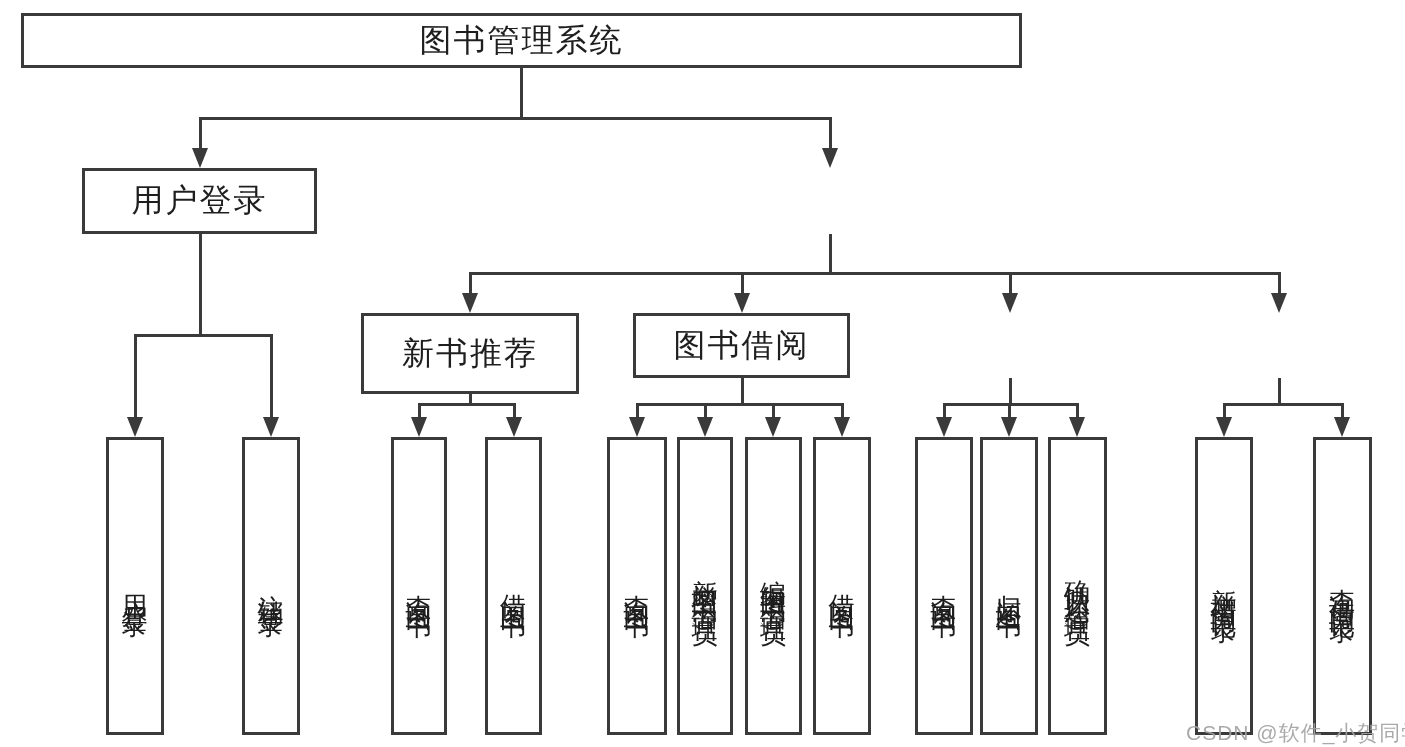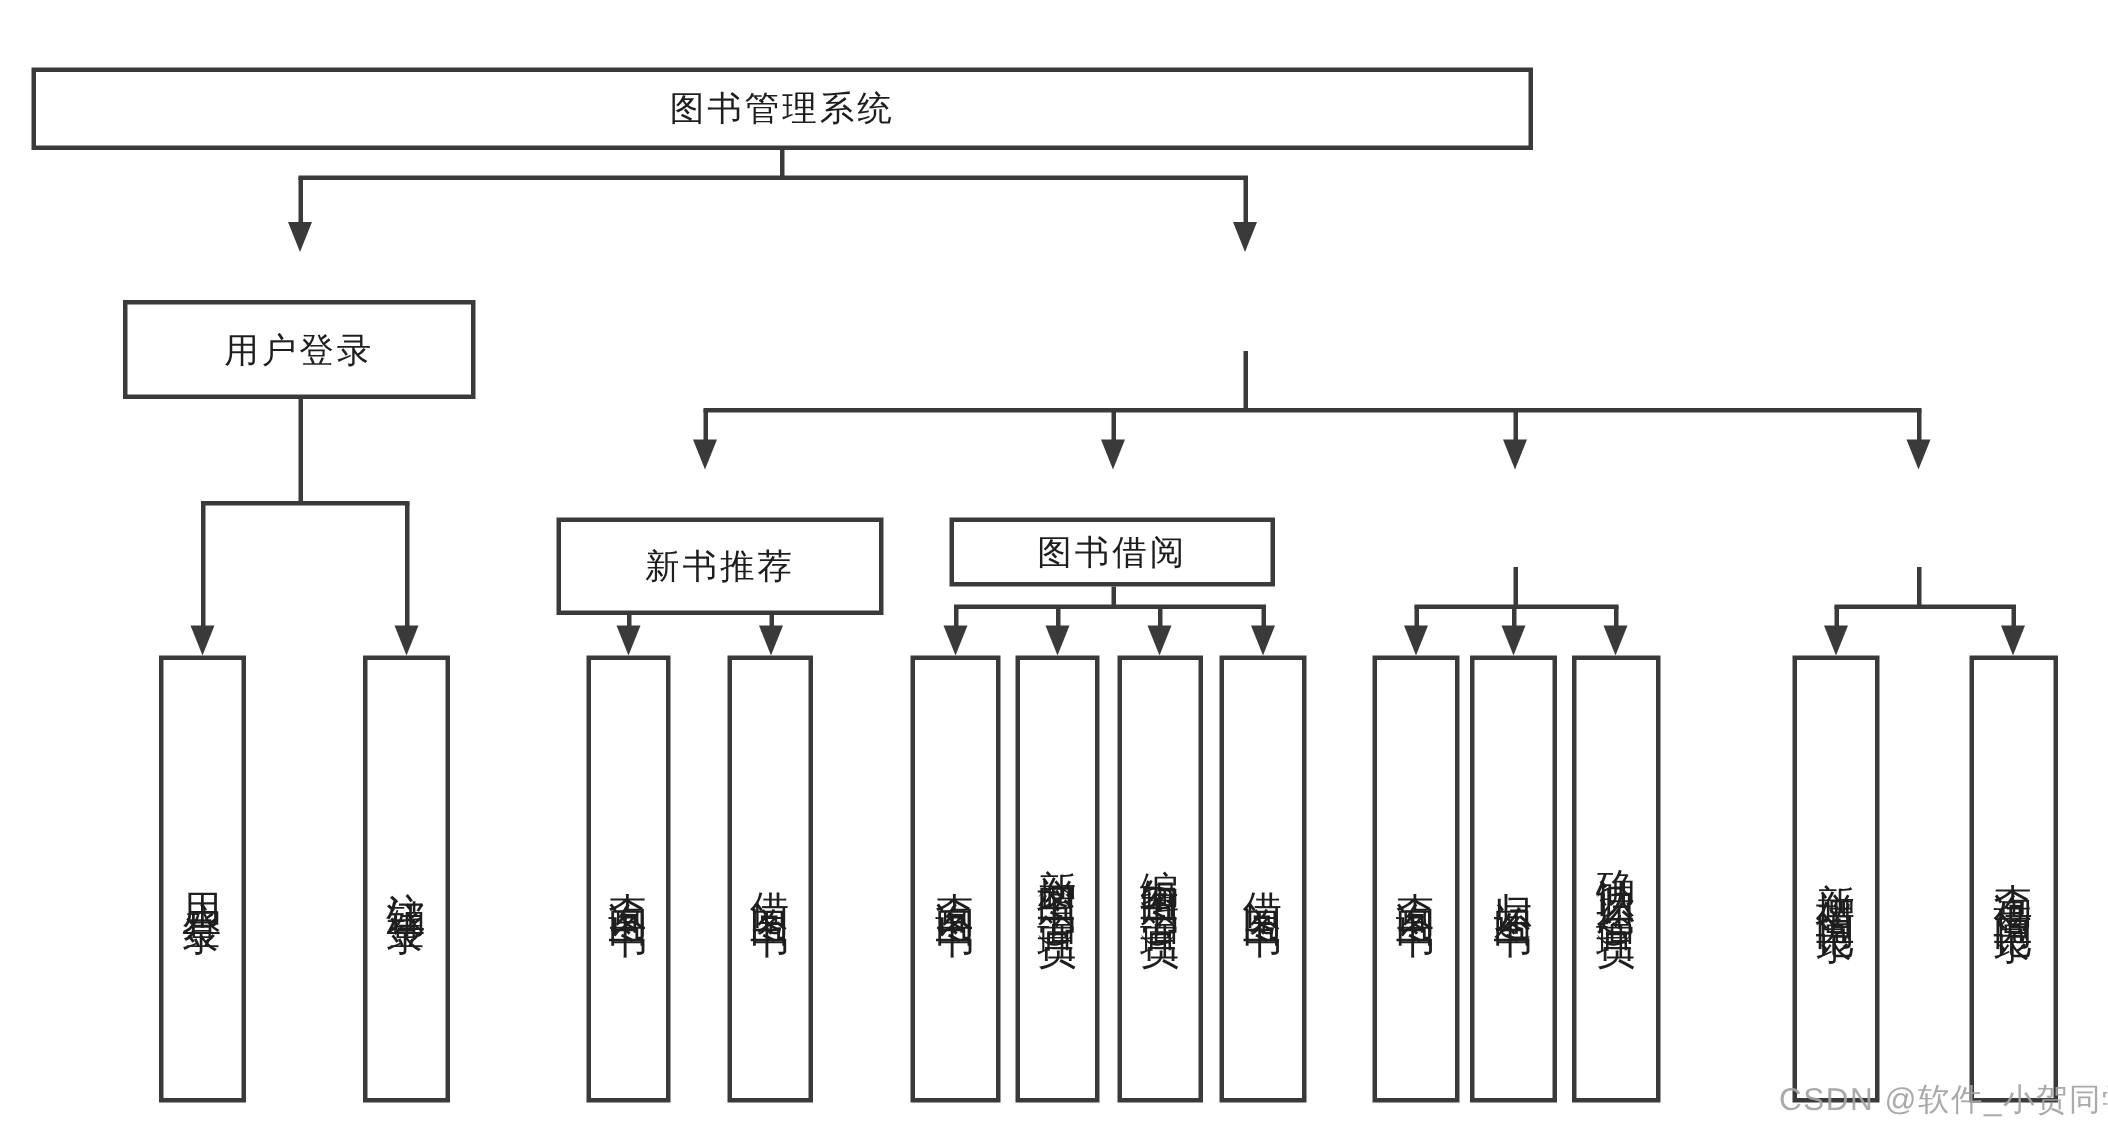--- a/index.html
+++ b/index.html
@@ -6,33 +6,33 @@
   .stage{
     position:relative;width:1405px;height:747px;background:#ffffff;overflow:hidden;
     font-family:"Liberation Sans","DejaVu Sans",sans-serif;
   }
   .node{
     position:absolute;box-sizing:border-box;background:#ffffff;
     border:3px solid #3a3a3a;color:#1e1e1e;
     display:flex;align-items:center;justify-content:center;
     z-index:2;
   }
-  .h-node{font-size:23px;letter-spacing:2px;margin-top:32px;}
+  .h-node{font-size:32px;letter-spacing:2px;}
   .v-node{top:437px;height:298px;}
   .v-node .vtext{
     writing-mode:vertical-rl;text-orientation:mixed;
     font-size:26px;line-height:1;letter-spacing:6px;
     display:block;
   }
   
   #n-root {left:21px;  top:13px;  width:1001px;height:55px;}
   #n-l2a  {left:82px;  top:168px; width:235px; height:66px;}
   #n-l2b  {left:712px; top:168px; width:235px; height:66px;}
-  #n-l3a  {left:371px; top:313px; width:218px; height:65px;}
-  #n-l3b  {left:633px; top:313px; width:217px; height:46px;}
+  #n-l3a  {left:361px; top:313px; width:218px; height:81px;}
+  #n-l3b  {left:633px; top:313px; width:217px; height:65px;}
   #n-l3c  {left:903px; top:313px; width:215px; height:65px;}
   #n-l3d  {left:1173px;top:313px; width:212px; height:65px;}
   #n-leaf1 {left:106px; width:58px;}
   #n-leaf2 {left:242px; width:58px;}
   #n-leaf3 {left:391px; width:56px;}
   #n-leaf4 {left:485px; width:57px;}
   #n-leaf5 {left:607px; width:60px;}
   #n-leaf6 {left:677px; width:56px;}
   #n-leaf7 {left:745px; width:57px;}
   #n-leaf8 {left:813px; width:58px;}

